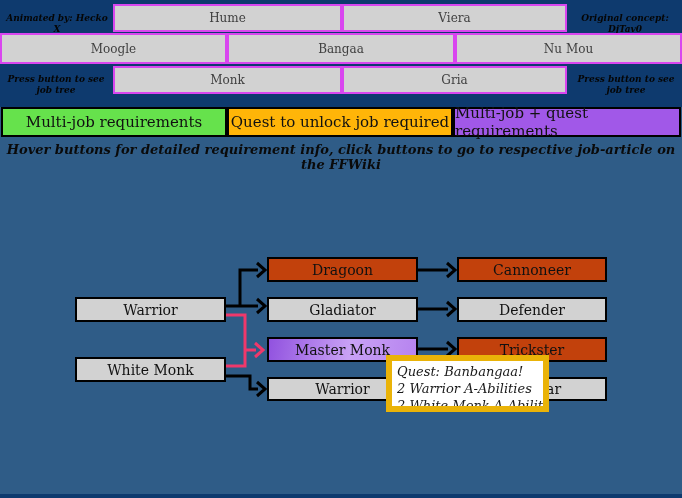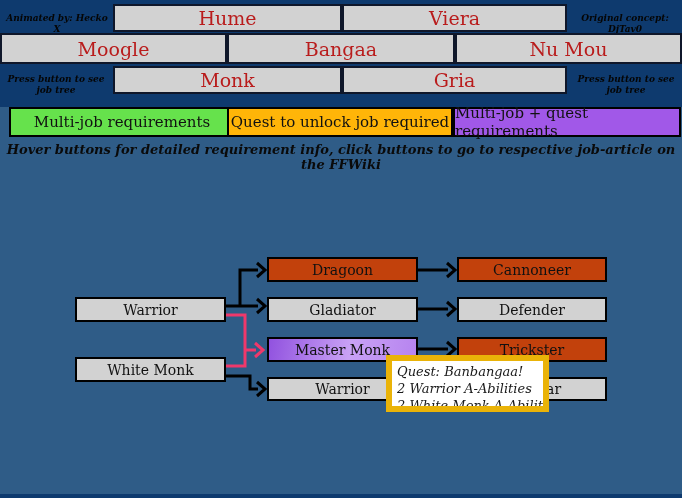--- a/index.html
+++ b/index.html
@@ -5,23 +5,23 @@
   html,body{margin:0;padding:0;}
   .stage{
     position:relative;width:682px;height:498px;overflow:hidden;
     background:#2f5c87;
     font-family:"DejaVu Serif", serif;
   }
   .top-band{position:absolute;left:0;top:0;width:682px;height:107px;background:#0e3a6e;}
   .bottom-band{position:absolute;left:0;bottom:0;width:682px;height:4px;background:#0e3a6e;}
 
   .race-btn{
-    position:absolute;box-sizing:border-box;background:#d2d2d2;border:2px solid #0f172a;
+    position:absolute;box-sizing:border-box;background:#d2d2d2;border:2px solid #d946ef;
     display:flex;align-items:center;justify-content:center;
-    font-size:19px;color:#b91c1c;cursor:pointer;
+    font-size:12px;color:#404040;cursor:pointer;
   }
   .annot{
     position:absolute;color:#050505;font-style:italic;font-weight:bold;font-size:9px;
     text-align:center;line-height:11px;
   }
   .legend-box{
     position:absolute;box-sizing:border-box;top:107px;height:30px;border:2px solid #000;
     display:flex;align-items:center;justify-content:center;
     font-size:15px;color:#111;
   }
@@ -65,21 +65,21 @@
   <div class="annot" style="left:570px;top:74px;width:112px;">Press button to see job tree</div>
 
   <div class="race-btn" style="left:113px;top:4px;width:229px;height:28px;">Hume</div>
   <div class="race-btn" style="left:342px;top:4px;width:225px;height:28px;">Viera</div>
   <div class="race-btn" style="left:0px;top:33px;width:227px;height:31px;">Moogle</div>
   <div class="race-btn" style="left:227px;top:33px;width:228px;height:31px;">Bangaa</div>
   <div class="race-btn" style="left:455px;top:33px;width:227px;height:31px;">Nu Mou</div>
   <div class="race-btn" style="left:113px;top:66px;width:229px;height:28px;">Monk</div>
   <div class="race-btn" style="left:342px;top:66px;width:225px;height:28px;">Gria</div>
 
-  <div class="legend-box legend-green" style="left:9px;width:226px;">Multi-job requirements</div>
+  <div class="legend-box legend-green" style="left:1px;width:226px;">Multi-job requirements</div>
   <div class="legend-box legend-gold" style="left:227px;width:226px;">Quest to unlock job required</div>
   <div class="legend-box legend-purple" style="left:453px;width:228px;">Multi-job + quest requirements</div>
 
   <div class="instruction">Hover buttons for detailed requirement info, click buttons to go to respective job-article on the FFWiki</div>
 
   <div class="job job-gray" style="left:75px;top:297px;width:151px;height:25px;">Warrior</div>
   <div class="job job-gray" style="left:75px;top:357px;width:151px;height:25px;">White Monk</div>
   <div class="job job-gold" style="left:267px;top:257px;width:151px;height:25px;">Dragoon</div>
   <div class="job job-gray" style="left:267px;top:297px;width:151px;height:25px;">Gladiator</div>
   <div class="job job-purple" style="left:267px;top:337px;width:151px;height:25px;">Master Monk</div>

